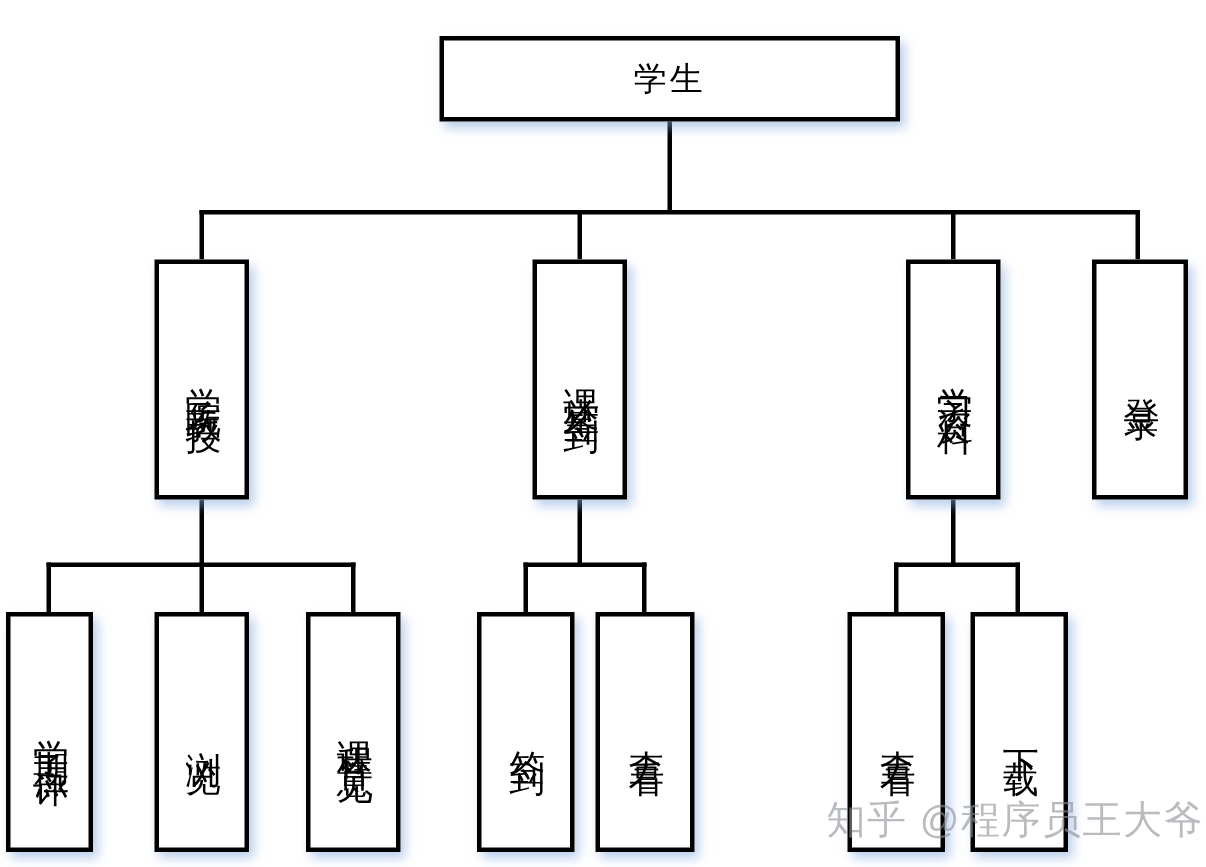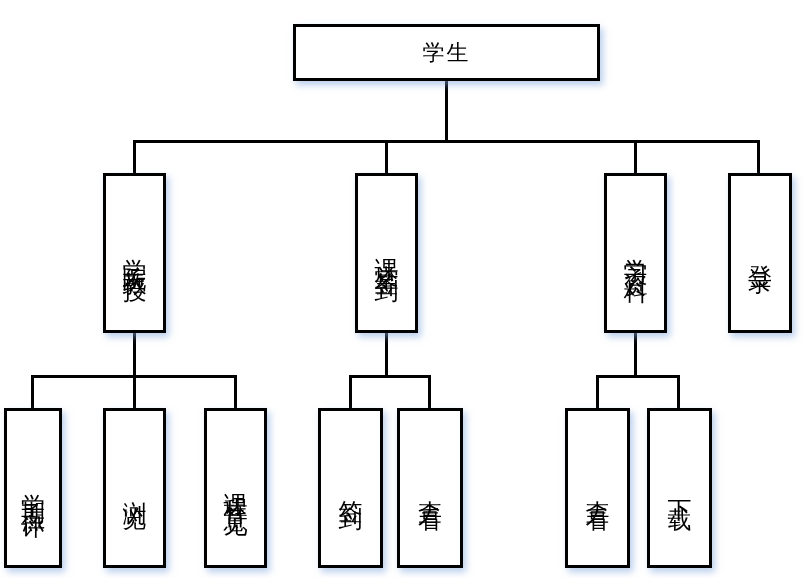--- a/index.html
+++ b/index.html
@@ -118,14 +118,15 @@
     <span>查看</span>
   </div>
 
   <div class="node v" style="left:565px; top:408px; width:65px; height:160px;">
     <span>查看</span>
   </div>
   <div class="node v" style="left:647px; top:408px; width:65px; height:160px;">
     <span>下载</span>
   </div>
 
+  <div class="watermark">知乎 @程序员王大爷</div>
 
 </div>
 
 </body></html>

